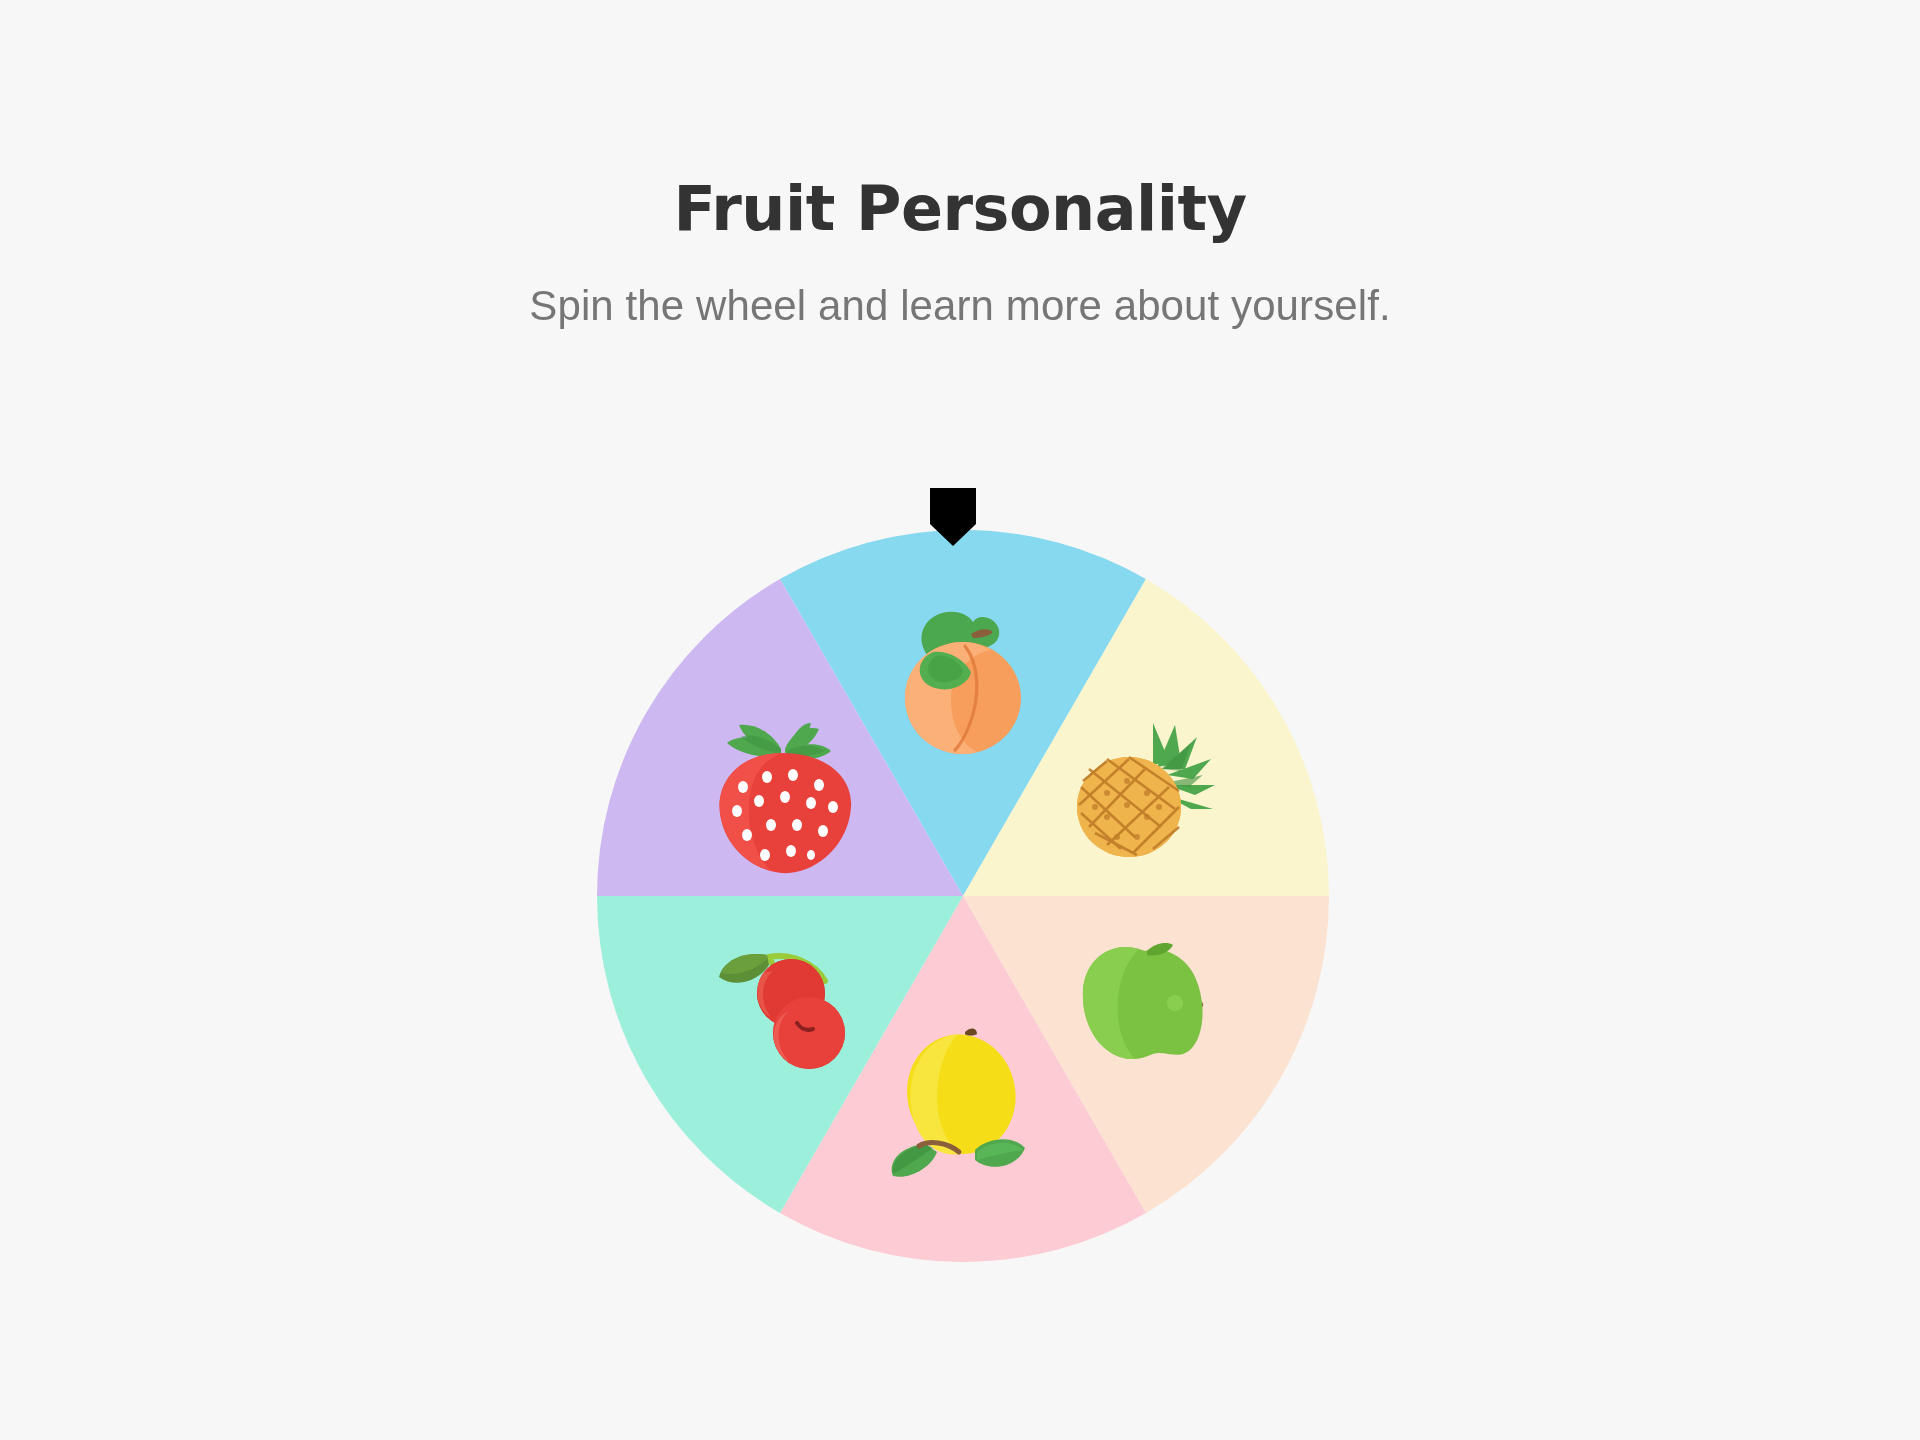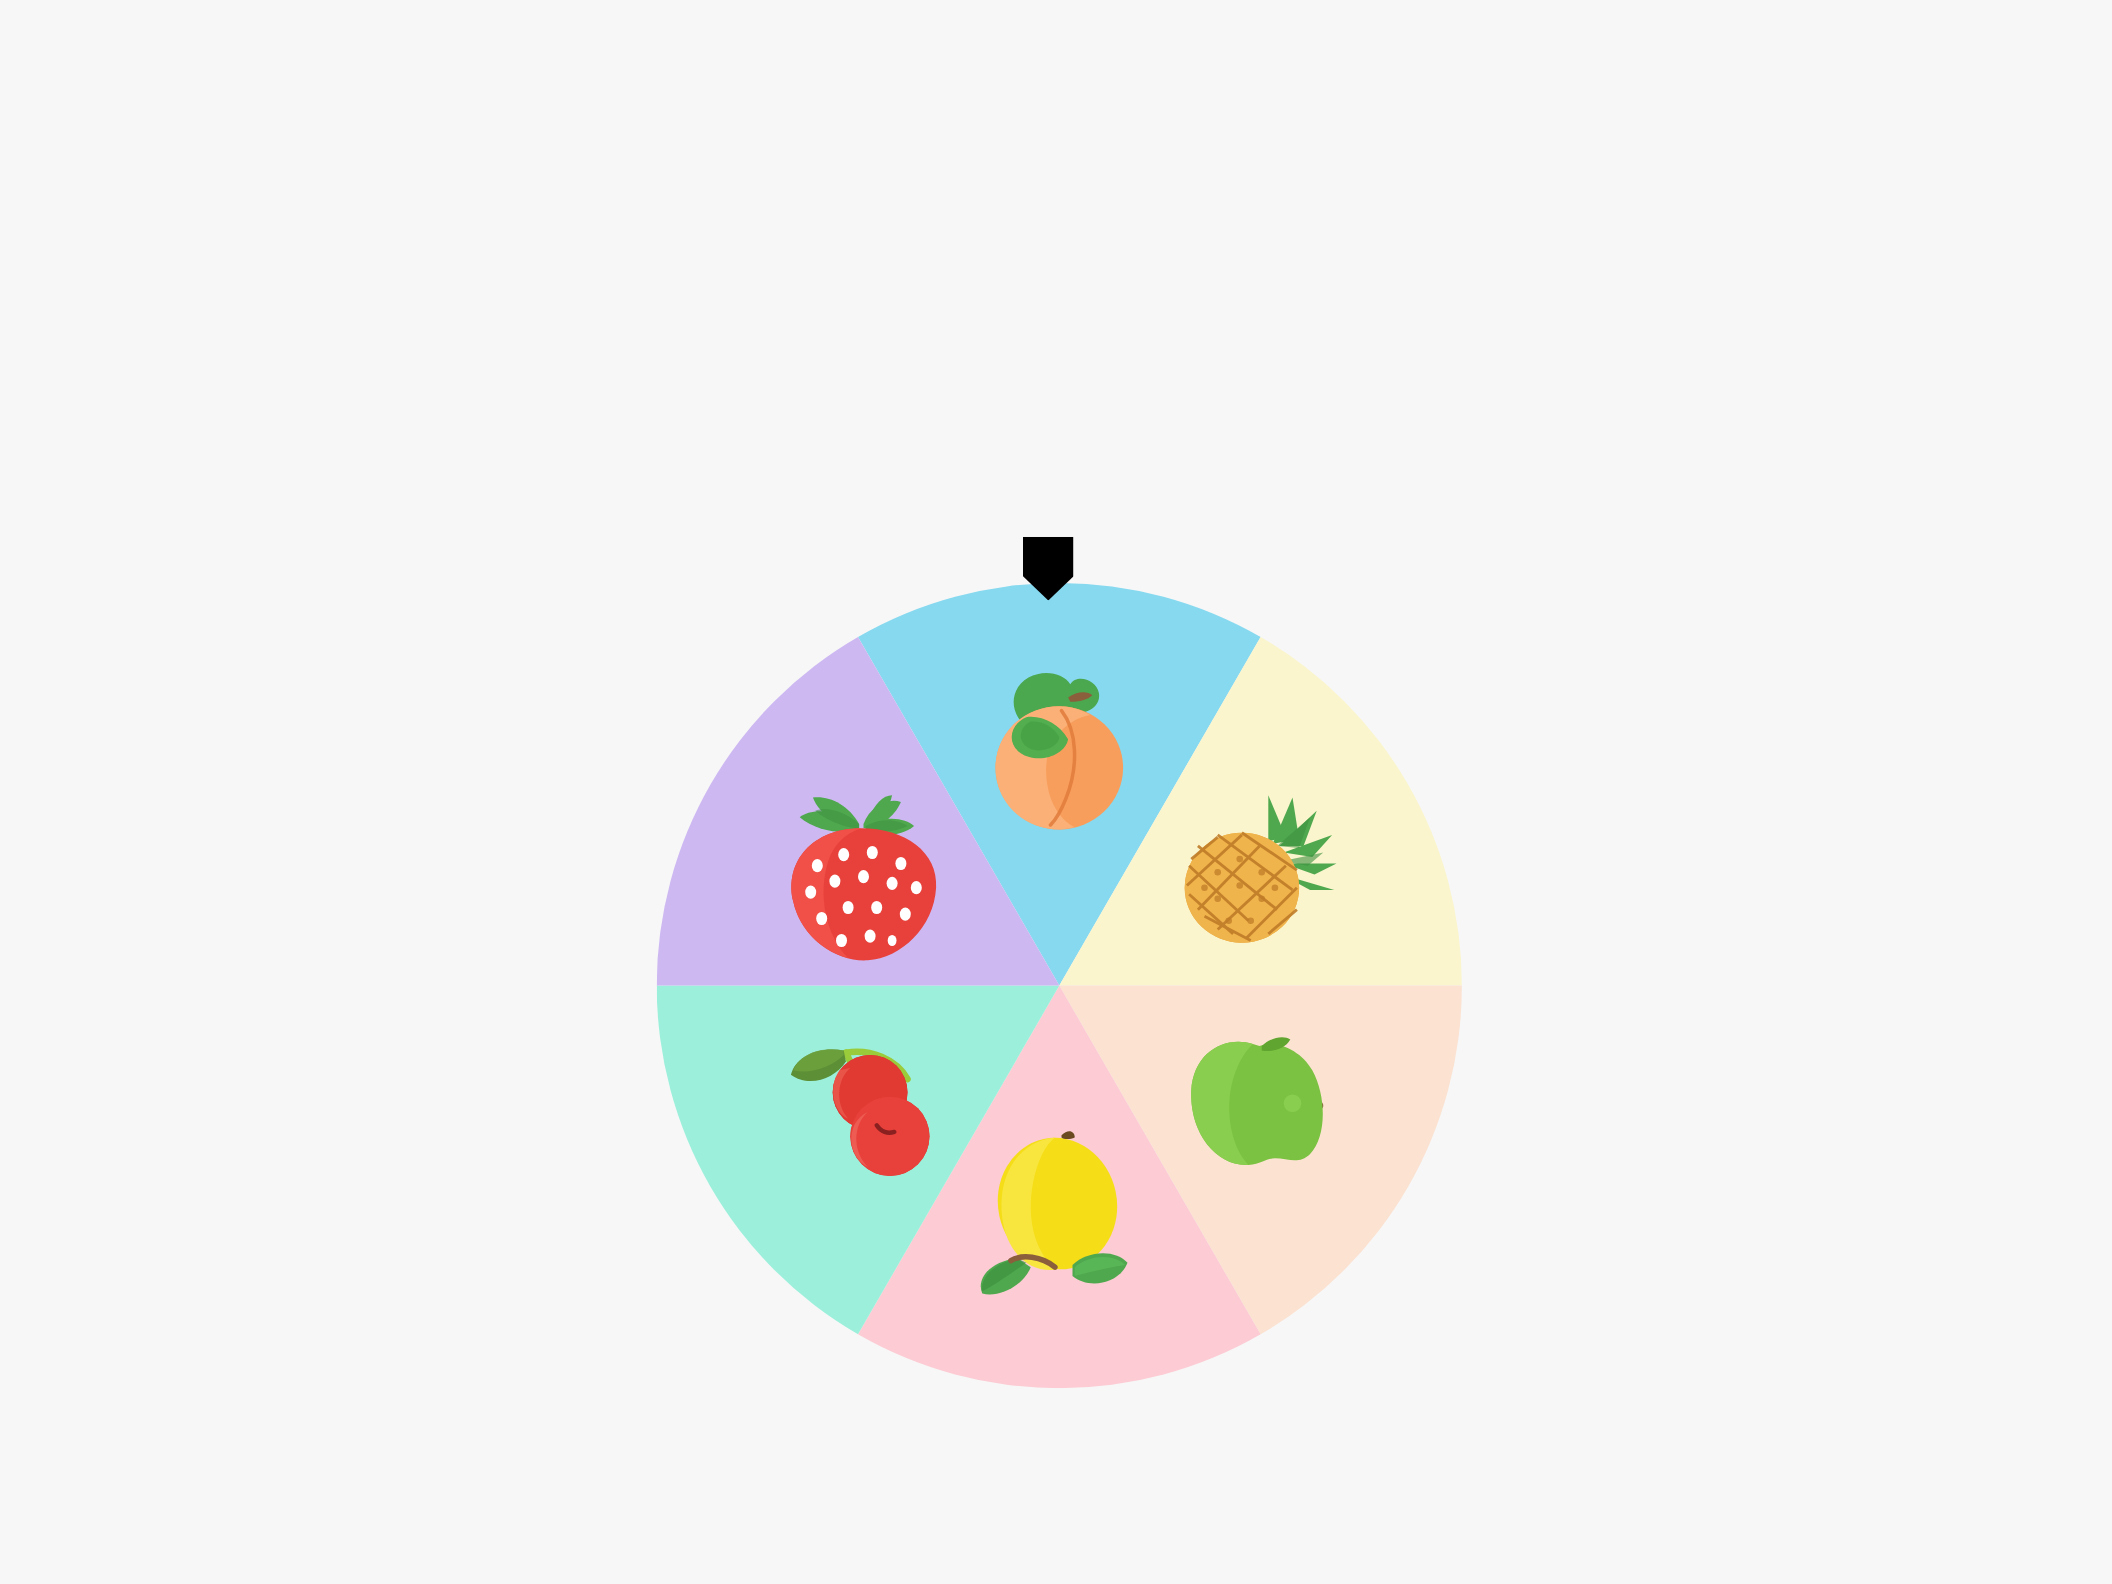--- a/index.html
+++ b/index.html
@@ -76,20 +76,22 @@
     clip-path: polygon(0% 0%, 100% 0%, 100% 62%, 50% 100%, 0% 62%);
     z-index: 5;
   }
 </style>
 </head>
 <body>
 
 <div id="app">
 
   <div class="header">
+    <h1 class="page-title">Fruit Personality</h1>
+    <p class="page-subtitle">Spin the wheel and learn more about yourself.</p>
   </div>
 
   <div class="wheel-pointer"></div>
 
   <div class="wheel-area">
     <svg class="wheel-svg" viewBox="0 0 732 732" xmlns="http://www.w3.org/2000/svg">
 
       <g id="wheel-segments">
           <path d="M 366 366 L 183.00 49.03 A 366 366 0 0 1 549.00 49.03 Z" fill="#87D9F0"></path>
           <path d="M 366 366 L 549.00 49.03 A 366 366 0 0 1 732.00 366.00 Z" fill="#FAF5CD"></path>

